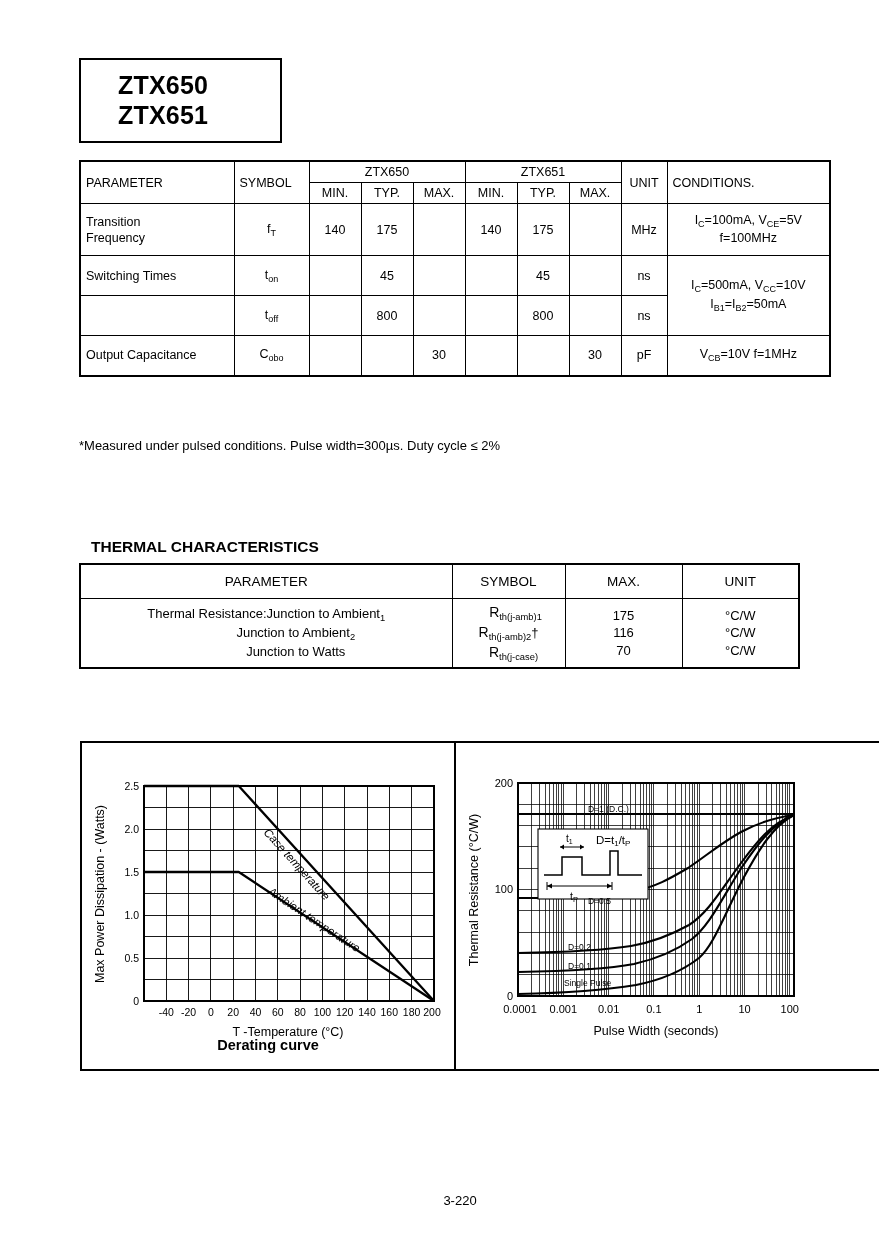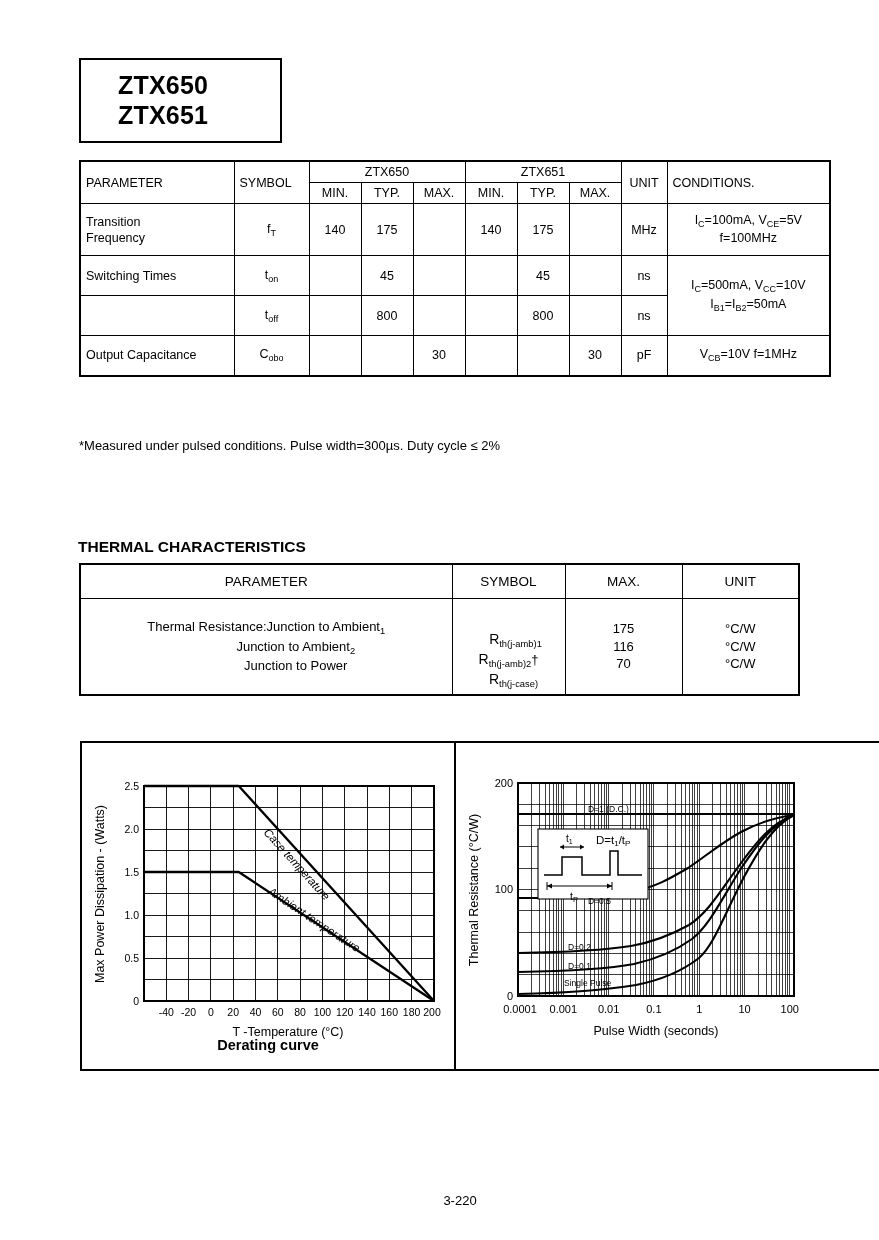--- a/index.html
+++ b/index.html
@@ -50,41 +50,41 @@
   .cond { text-align:left; font-size:12.5px; line-height:1.3; white-space:nowrap; }
   .symcell { text-align:left; font-size:13.5px; }
 
   
   .note1 {
     position:absolute; left:79px; top:430px; font-size:13px;margin-top:8px;
   }
 
   
   .thermal-head {
-    position:absolute; left:78px; top:538px;
+    position:absolute; left:91px; top:538px;
     font-size:15.5px; font-weight:bold;
   }
   .thermal-table {
     position:absolute; left:79px; top:563px; width:719px;
     border-collapse:collapse; table-layout:fixed; border:2px solid #000;
   }
   .thermal-table td {
     border:1px solid #000; font-size:13px; text-align:center; padding:4px;
     vertical-align:middle;
   }
   .tt-param { width:372px; }
   .tt-sym   { width:113px; }
   .tt-max   { width:117px; }
   .tt-unit  { width:117px; }
   .tt-head td { height:34px; font-size:13.5px; }
   .tt-body td { height:66px; line-height:1.35; }
   .tr-lines { text-align:left; padding-left:12px; }
   .tr-lines .l2, .tr-lines .l3 { padding-left:59px; }
   .sym-stack { line-height:1.25; font-size:12px; }
-  .sym-stack .s1 { padding-left:14px;margin-top:27px; }
+  .sym-stack .s1 { padding-left:14px; }
   .sym-stack .s3 { padding-left:10px; }
   .note2 {
     position:absolute; left:79px; top:678px; font-size:13px;
   }
 
   
   .graph-box {
     position:absolute; left:80px; top:741px; width:867px; height:330px;
     border:2px solid #000; display:flex;
   }
@@ -230,21 +230,21 @@
         <tr class="tt-head">
       <td class="tr-lines">PARAMETER</td>
       <td>SYMBOL</td>
       <td>MAX.</td>
       <td>UNIT</td>
     </tr>
     <tr class="tt-body">
       <td class="tr-lines">
         <div class="l1"><span>Thermal Resistance:Junction to Ambient</span><sub>1</sub></div>
         <div class="l2"><span>Junction to Ambient</span><sub>2</sub></div>
-        <div class="l3">Junction to Power</div>
+        <div class="l3">Junction to Watts</div>
       </td>
       <td class="sym-stack">
         <div class="s1"><span style="font-size:14px">R</span><sub>th(j-amb)1</sub></div>
         <div class="s2"><span style="font-size:14px">R</span><sub>th(j-amb)2</sub><span>†</span></div>
         <div class="s3"><span style="font-size:14px">R</span><sub>th(j-case)</sub></div>
       </td>
       <td>
         <div>175</div>
         <div>116</div>
         <div>70</div>

